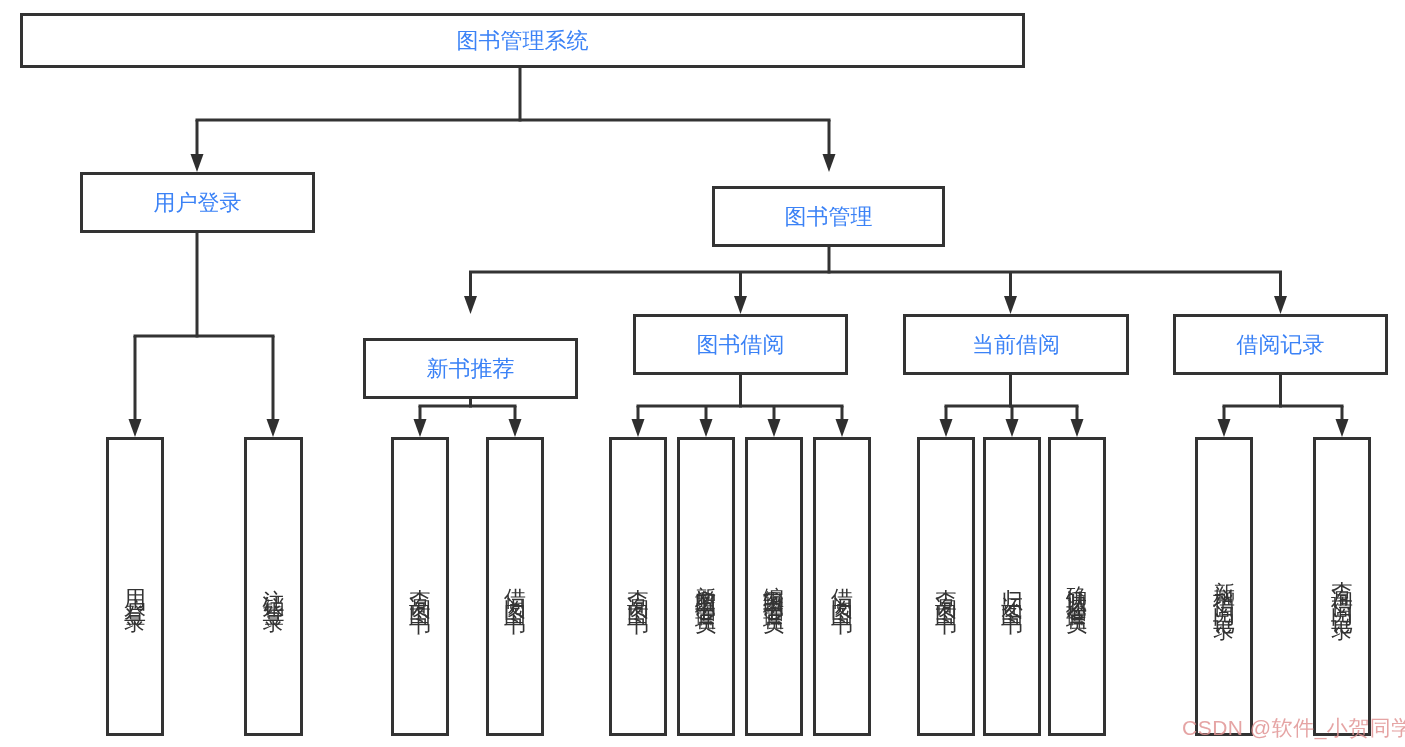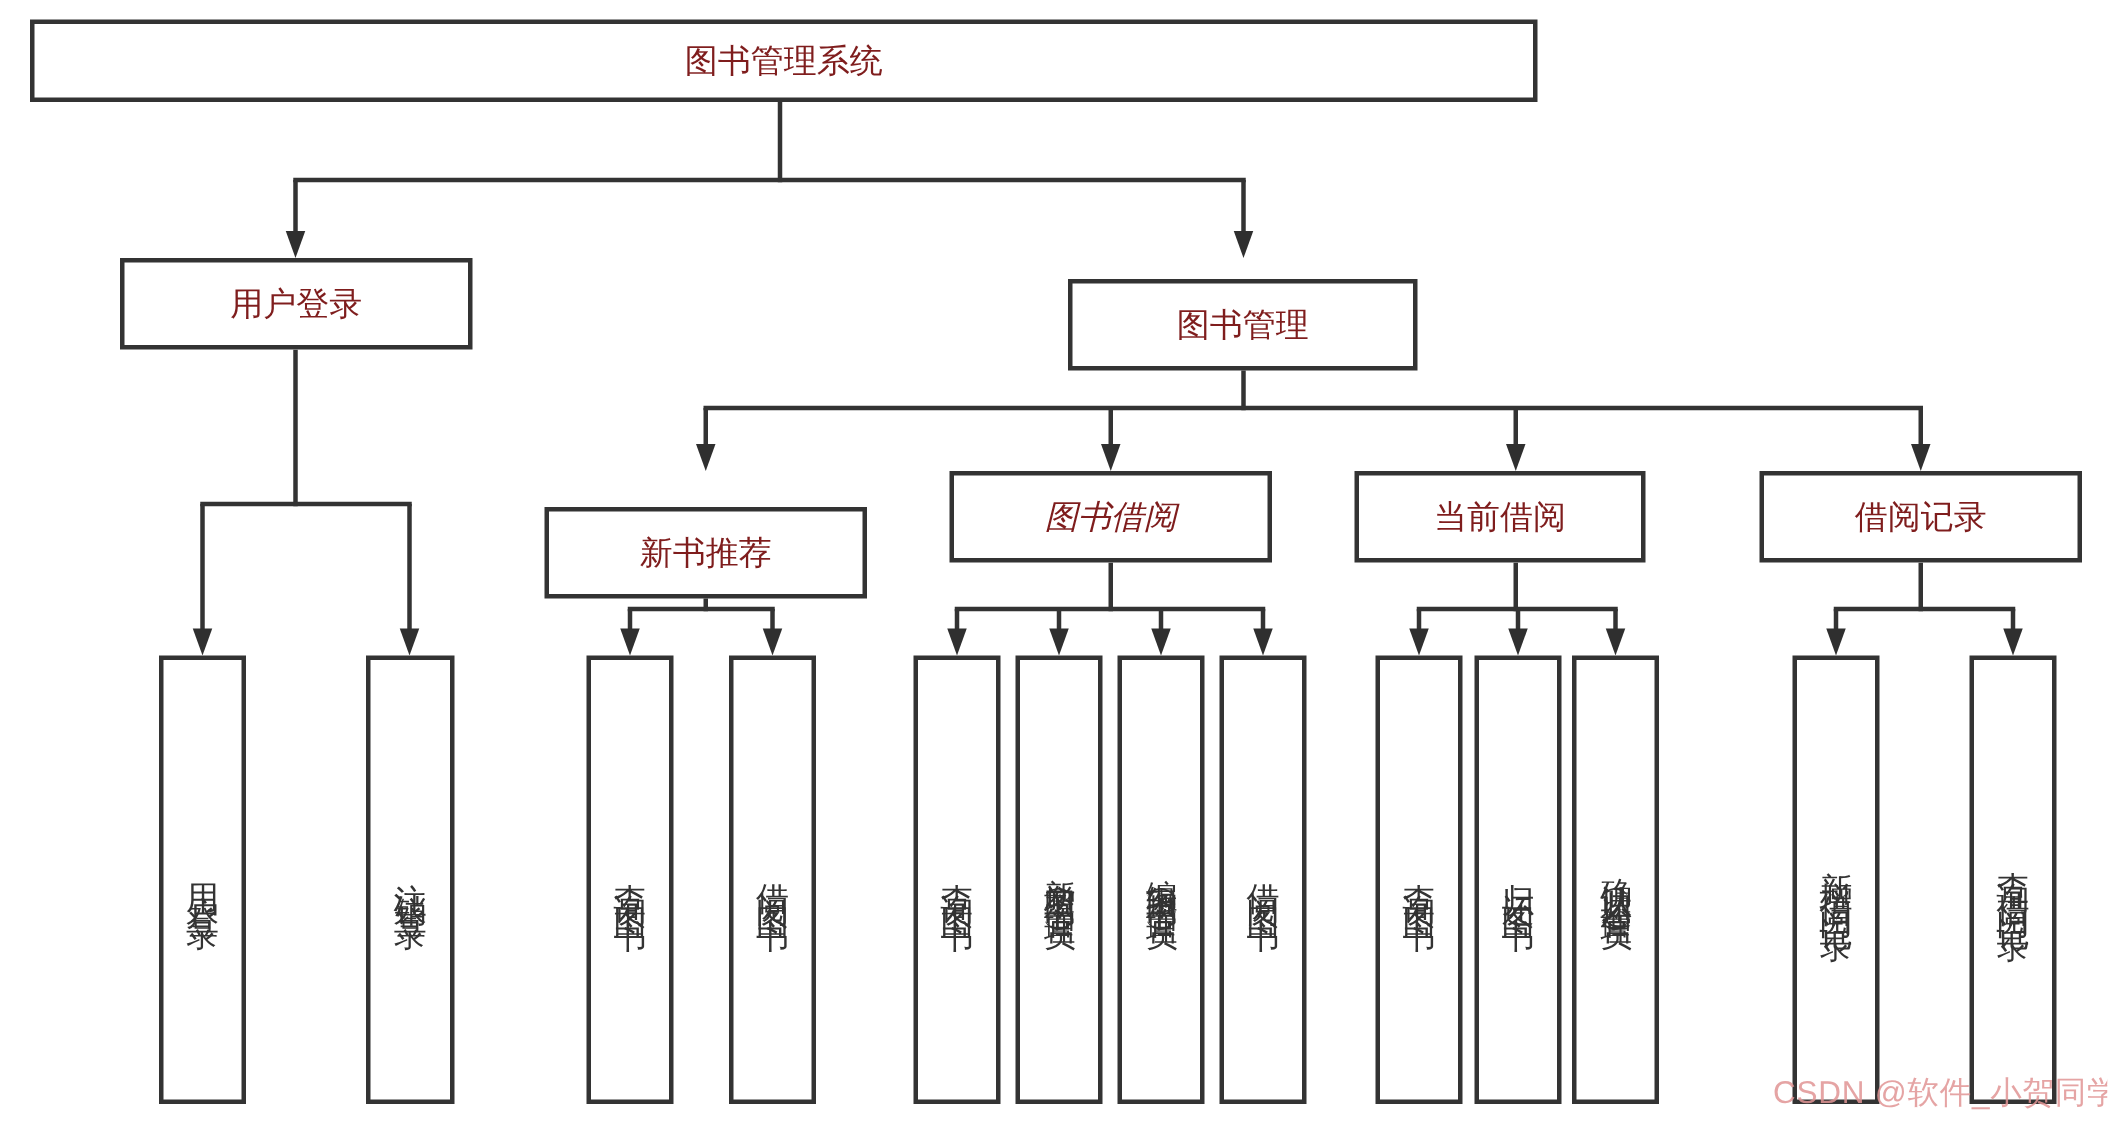--- a/index.html
+++ b/index.html
@@ -20,21 +20,21 @@
   }
   .node {
     position: absolute;
     box-sizing: border-box;
     background: #ffffff;
     border: 3px solid #333333;
     display: flex;
     align-items: center;
     justify-content: center;
     font-size: 22px;
-    color: #7f1d1d;
+    color: #3b82f6;
     z-index: 2;
     white-space: nowrap;
   }
   .leaf {
     position: absolute;
     box-sizing: border-box;
     top: 437px;
     width: 58px;
     height: 299px;
     background: #ffffff;
@@ -142,22 +142,22 @@
       <polygon points="1335.5,419 1348.5,419 1342,437" fill="#2f2f2f" stroke="none"></polygon>
     </g>
   </svg>
 
   <div class="node" style="left:20px; top:13px; width:1005px; height:55px;">图书管理系统</div>
 
   <div class="node" style="left:80px; top:172px; width:235px; height:61px;">用户登录</div>
   <div class="node" style="left:712px; top:186px; width:233px; height:61px;">图书管理</div>
 
   <div class="node" style="left:363px; top:314px; width:215px; height:61px;margin-top:24px;">新书推荐</div>
-  <div class="node" style="left:633px; top:314px; width:215px; height:61px;font-style:italic;">图书借阅</div>
-  <div class="node" style="left:903px; top:314px; width:194px; height:61px;">当前借阅</div>
+  <div class="node" style="left:633px; top:314px; width:215px; height:61px;">图书借阅</div>
+  <div class="node" style="left:903px; top:314px; width:226px; height:61px;">当前借阅</div>
   <div class="node" style="left:1173px; top:314px; width:215px; height:61px;">借阅记录</div>
 
   <div class="leaf" style="left:106px;">用户登录</div>
   <div class="leaf" style="left:244px; width:59px;">注销登录</div>
 
   <div class="leaf" style="left:391px;">查询图书</div>
   <div class="leaf" style="left:486px;">借阅图书</div>
 
   <div class="leaf" style="left:609px;">查询图书</div>
   <div class="leaf long" style="left:677px;">新增图书（管理员）</div>

